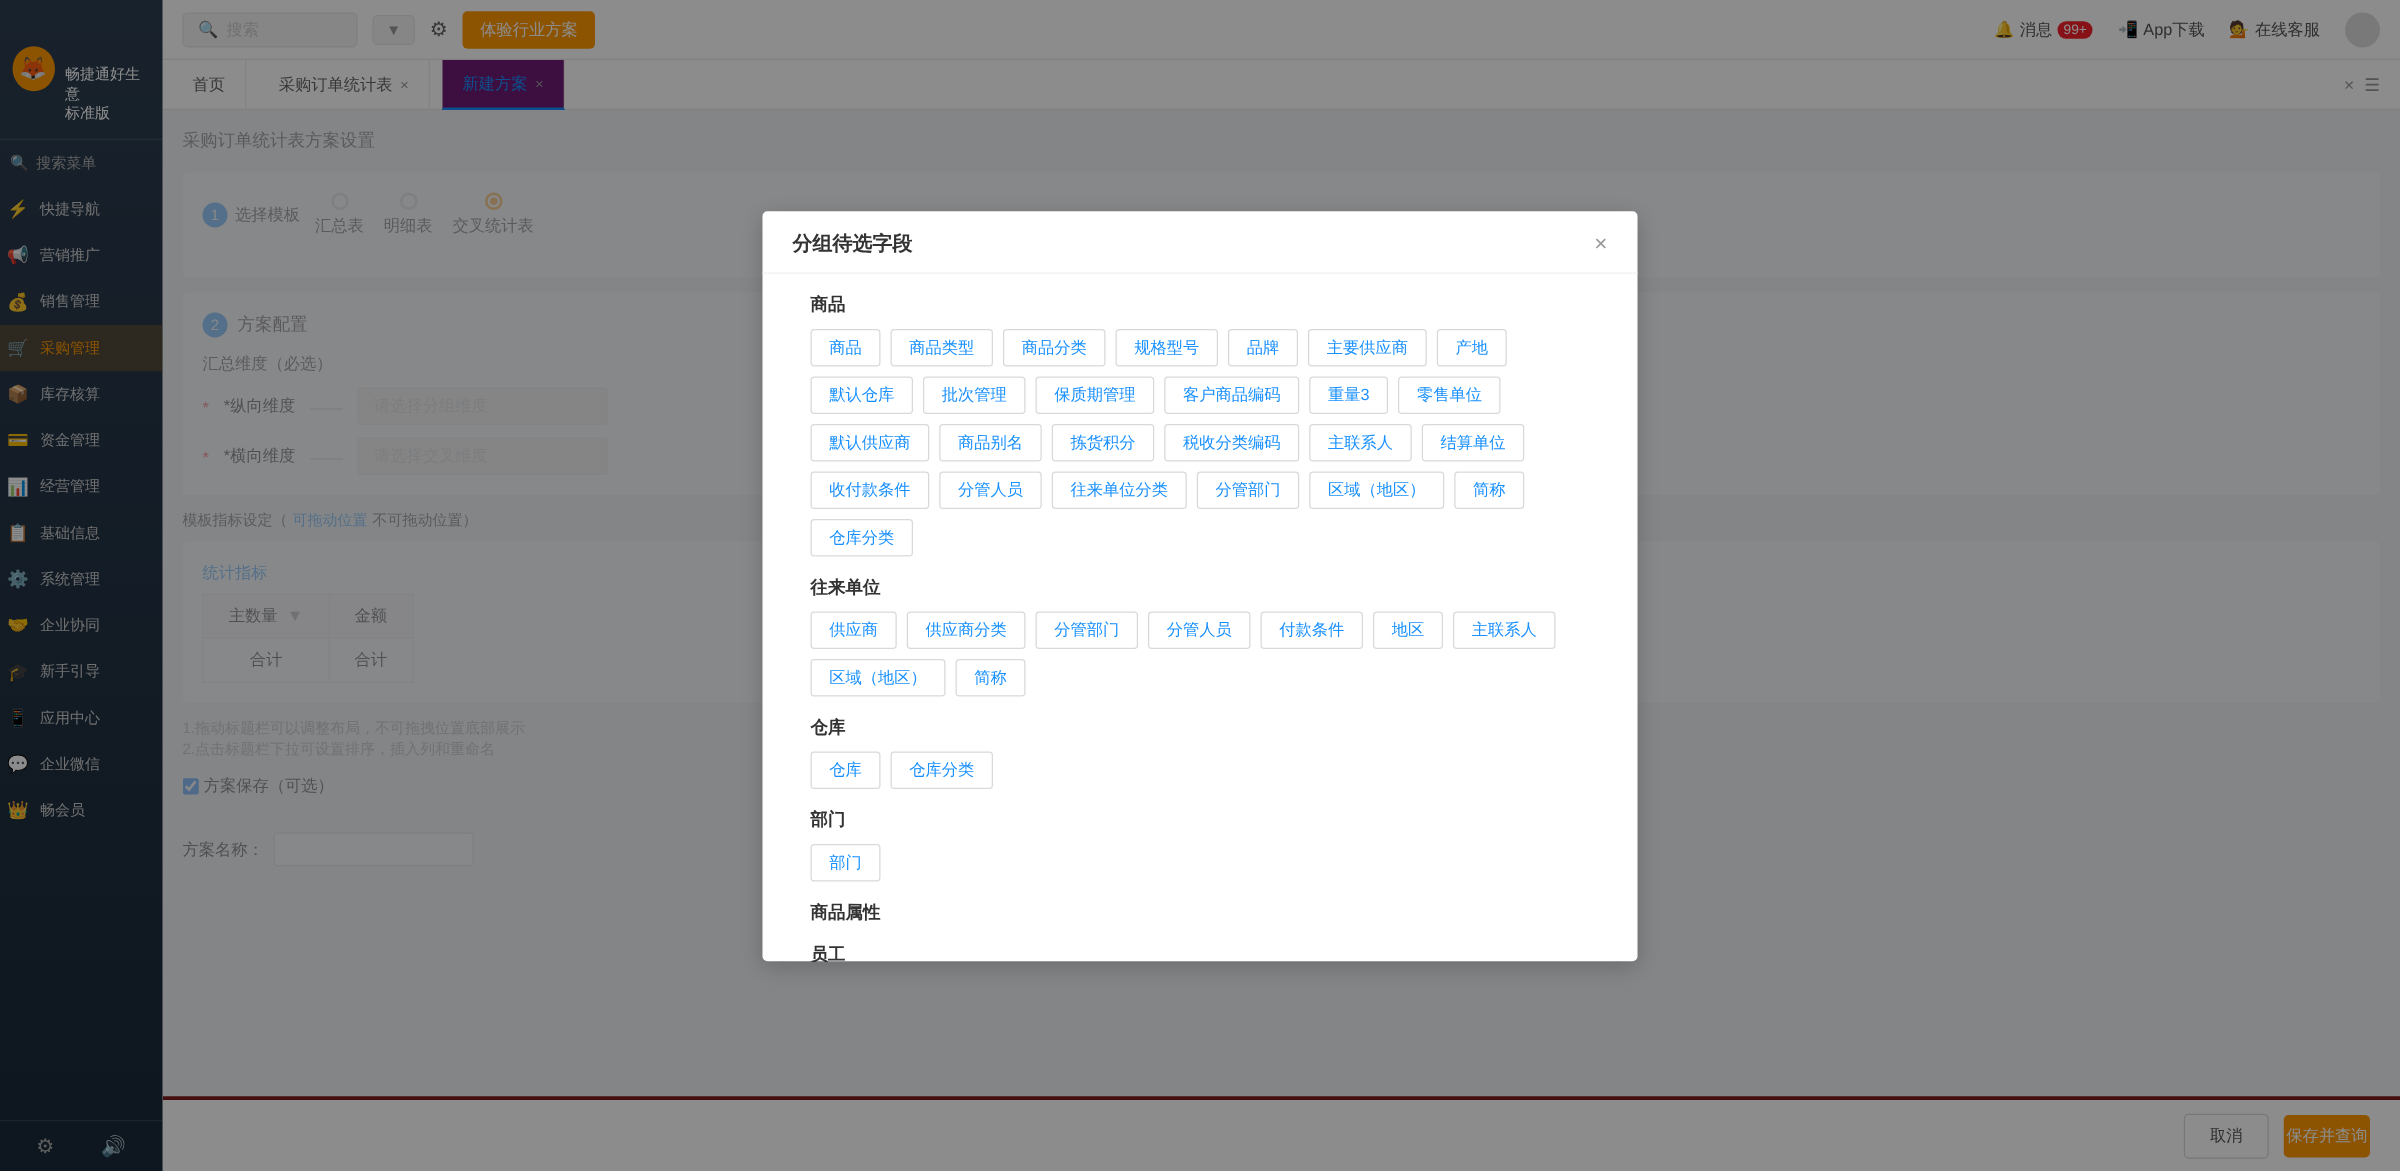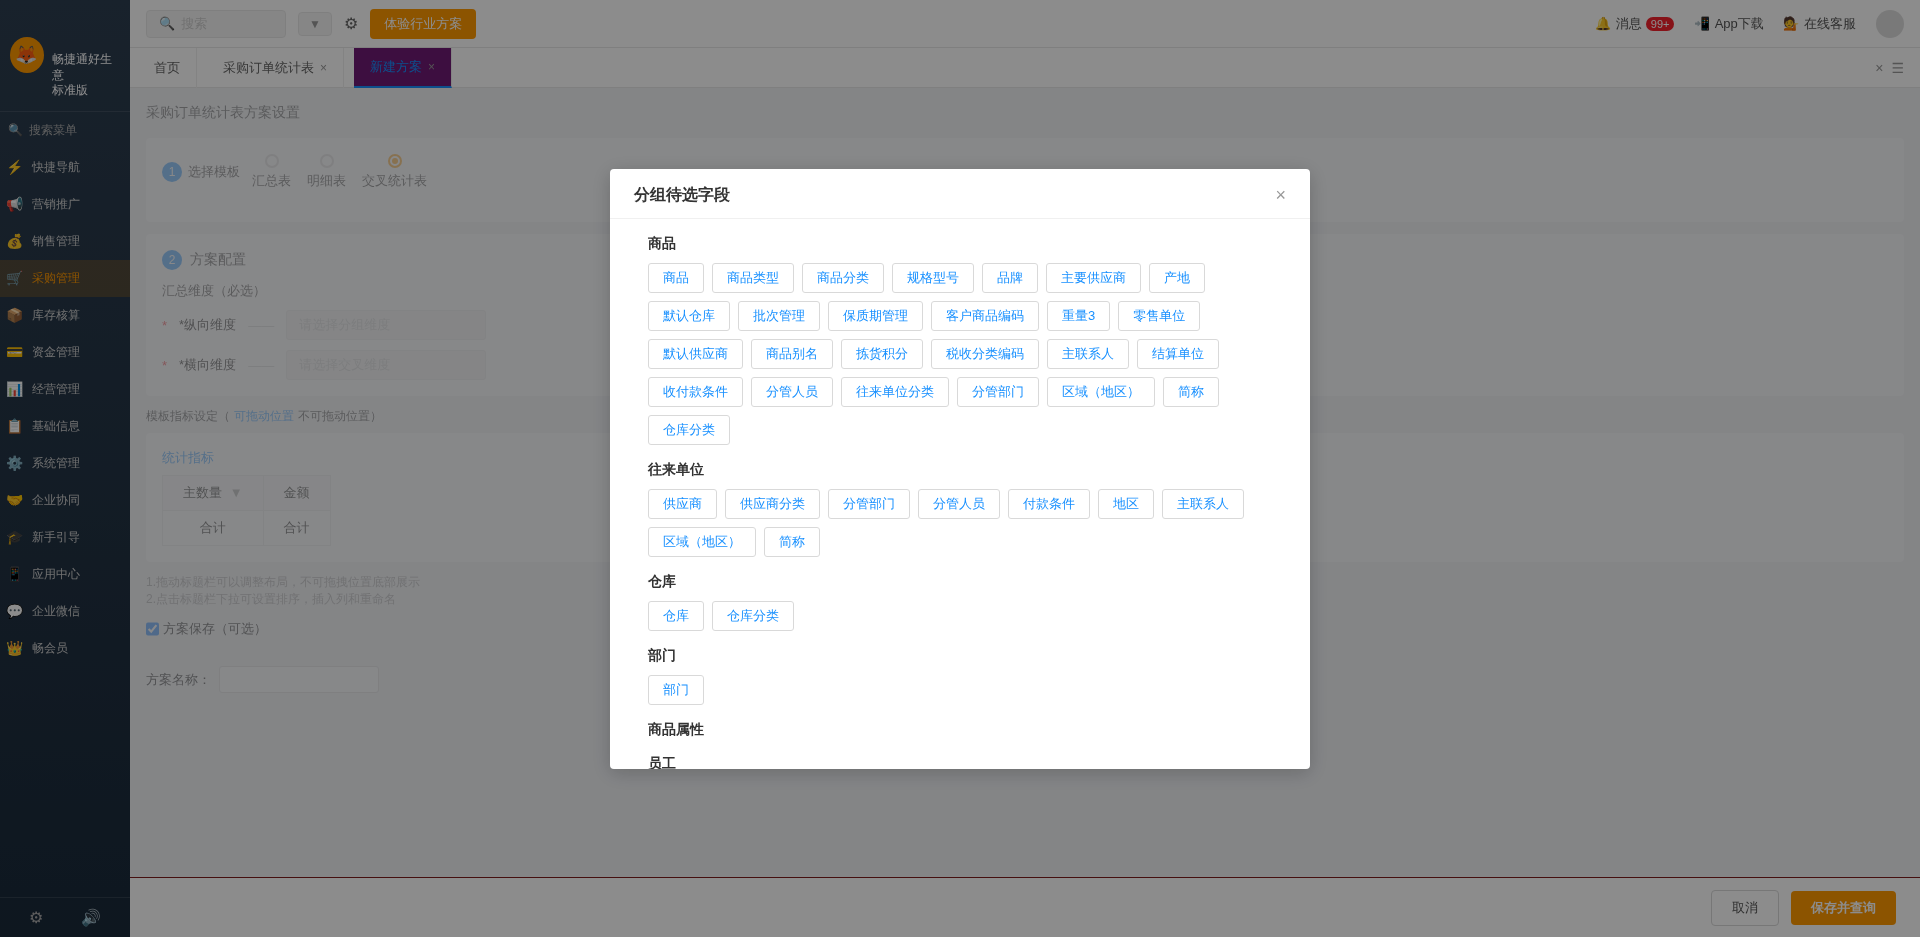--- a/index.html
+++ b/index.html
@@ -145,31 +145,31 @@
     .field-tags { display: flex; flex-wrap: wrap; gap: 8px; }
     .field-tag {
       padding: 5px 14px; border: 1px solid #d9d9d9; border-radius: 3px;
       font-size: 13px; color: #1890ff; cursor: pointer; background: white;
       white-space: nowrap;
     }
 
     
     .action-bar {
       position: fixed; bottom: 0; left: 130px; right: 0; height: 60px;
-      background: white; border-top: 1px solid #7f1d1d;
+      background: white; border-top: 3px solid #7f1d1d;
       display: flex; align-items: center; justify-content: flex-end;
       padding: 0 24px; gap: 12px; z-index: 8;
     }
     .btn-cancel {
       padding: 8px 20px; border: 1px solid #d9d9d9; border-radius: 4px;
       background: white; color: #555; cursor: pointer; font-size: 13px;
     }
     .btn-save {
-      padding: 8px 20px; border: none; border-radius: 4px;
-      background: #f90; color: white; cursor: pointer; font-size: 13px; font-weight: bold;
+      padding: 8px 2px; border: none; border-radius: 4px;
+      background: #f90; color: white; cursor: pointer; font-size: 13px;
     }
 
     
     .bg-content { opacity: 0.4; }
   </style>
 </head>
 <body>
 
 <div class="sidebar">
   <div class="sidebar-logo">

